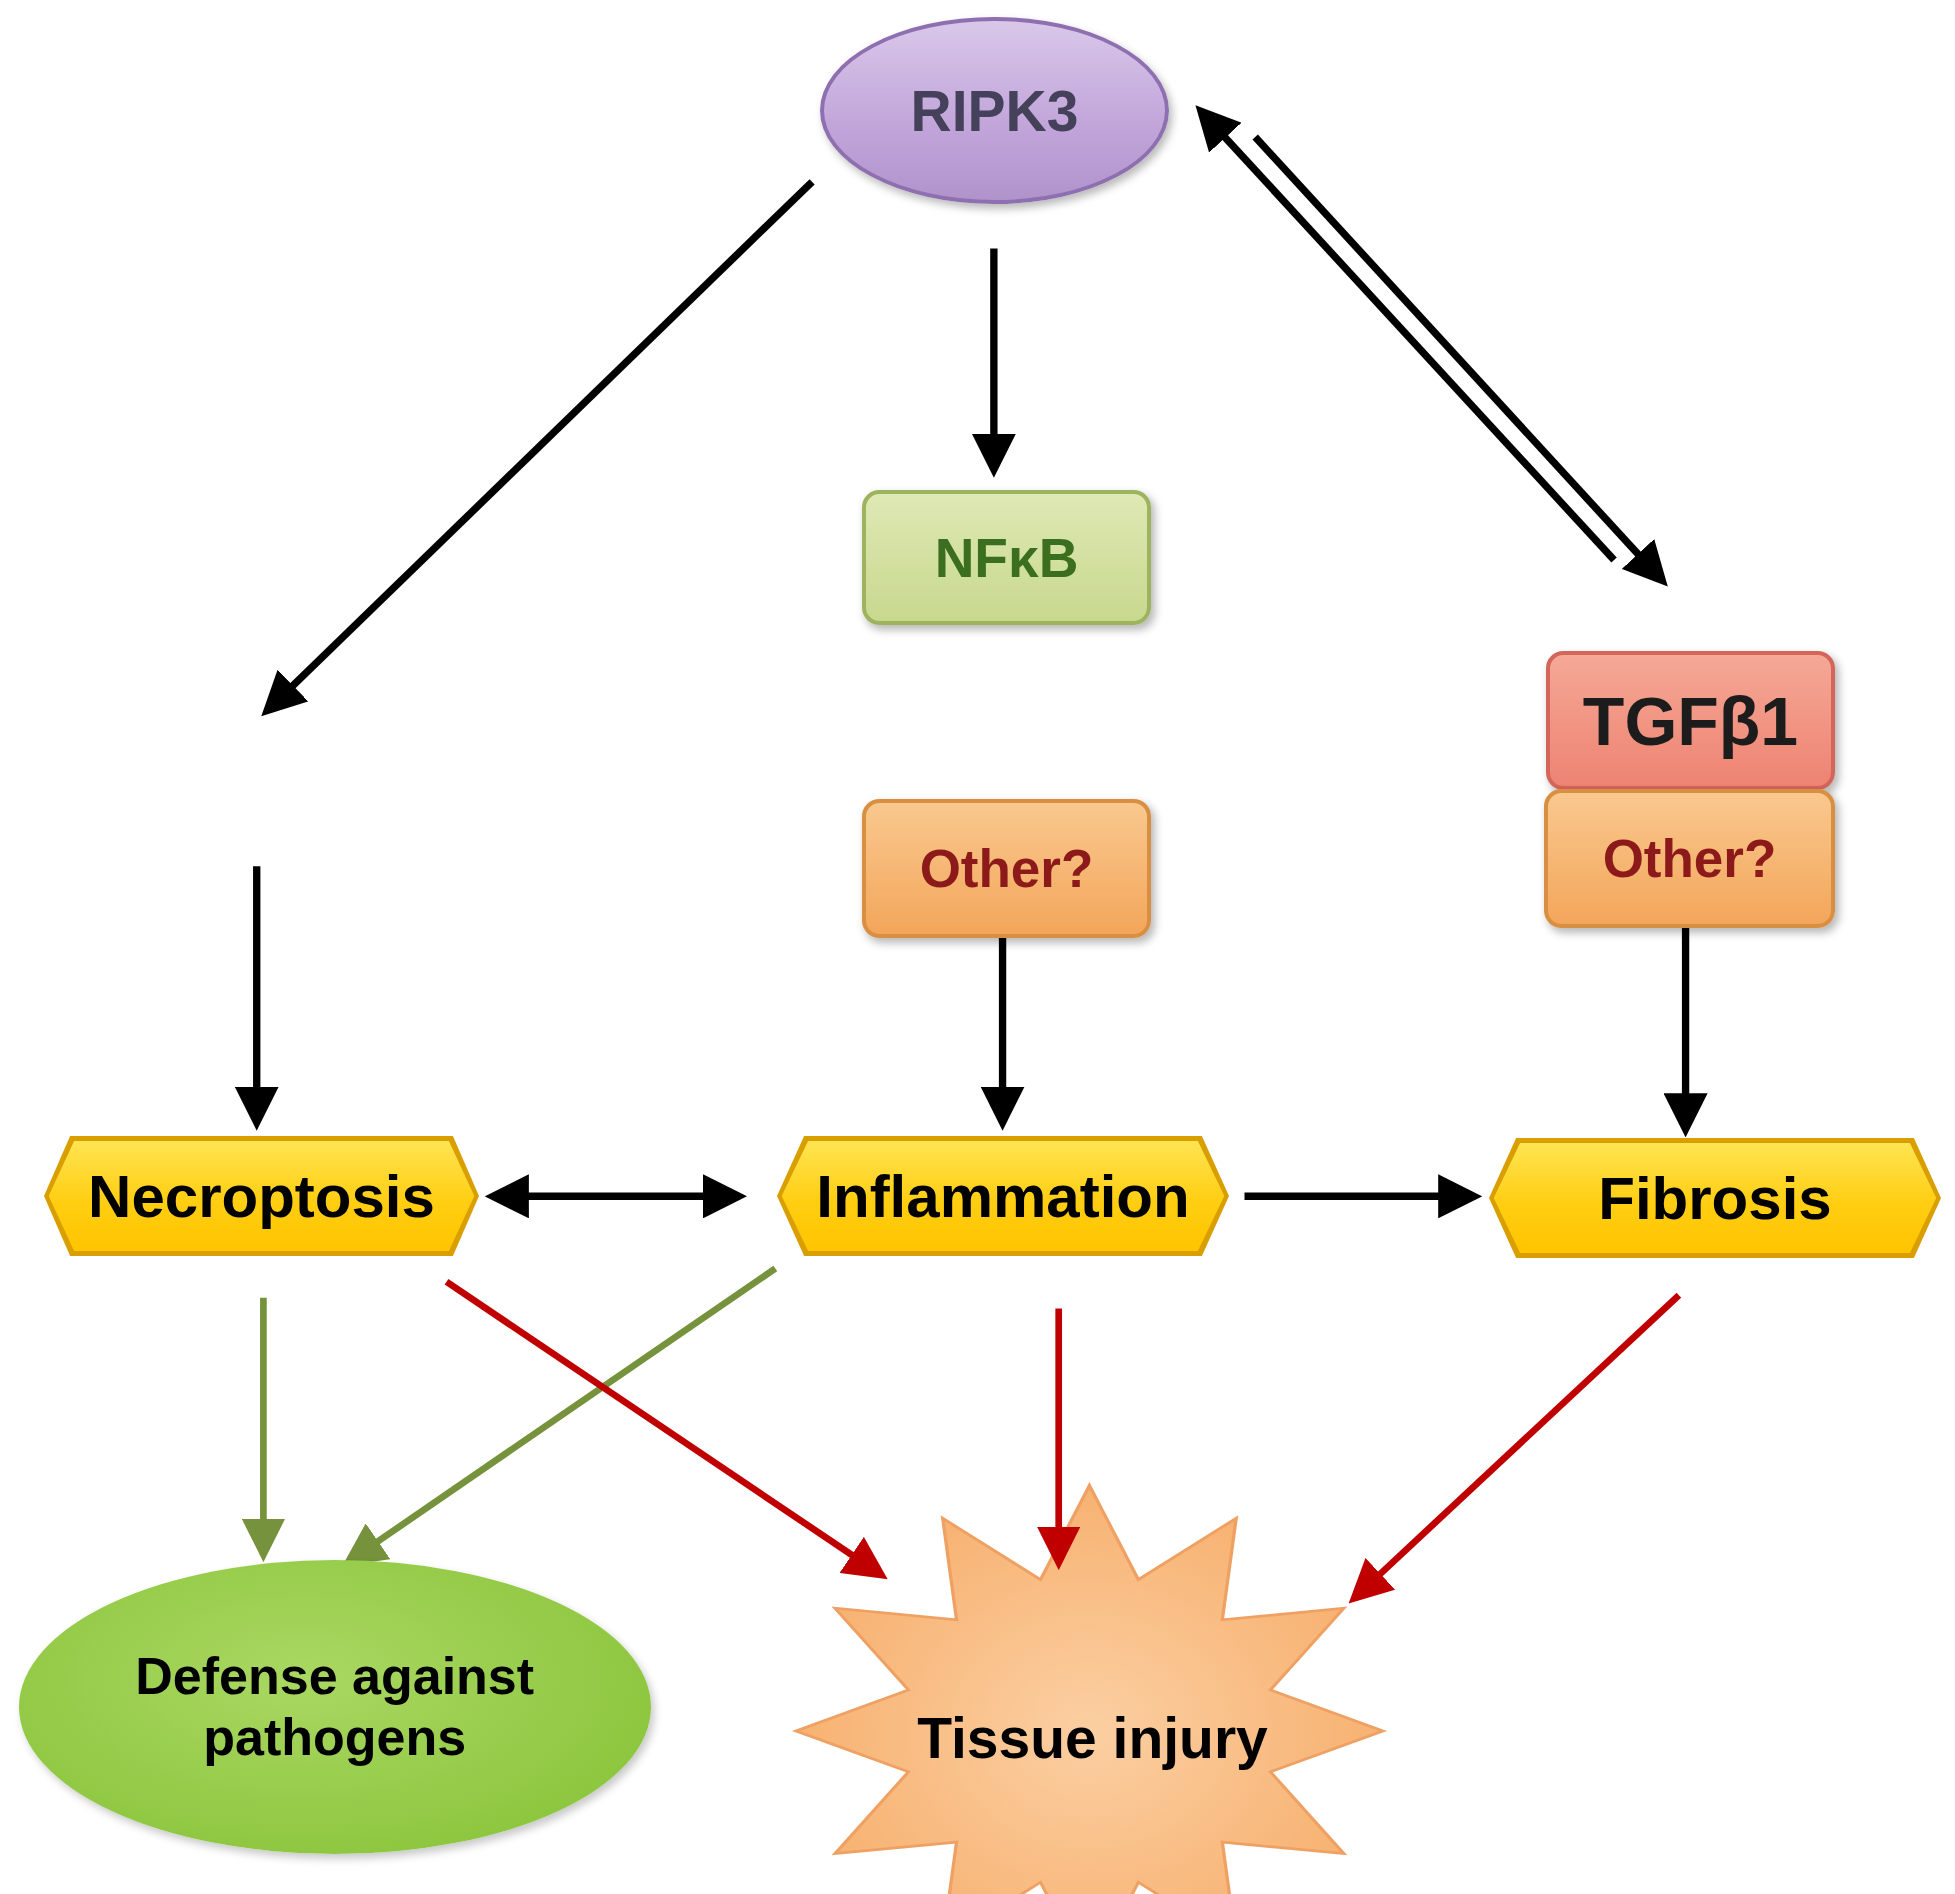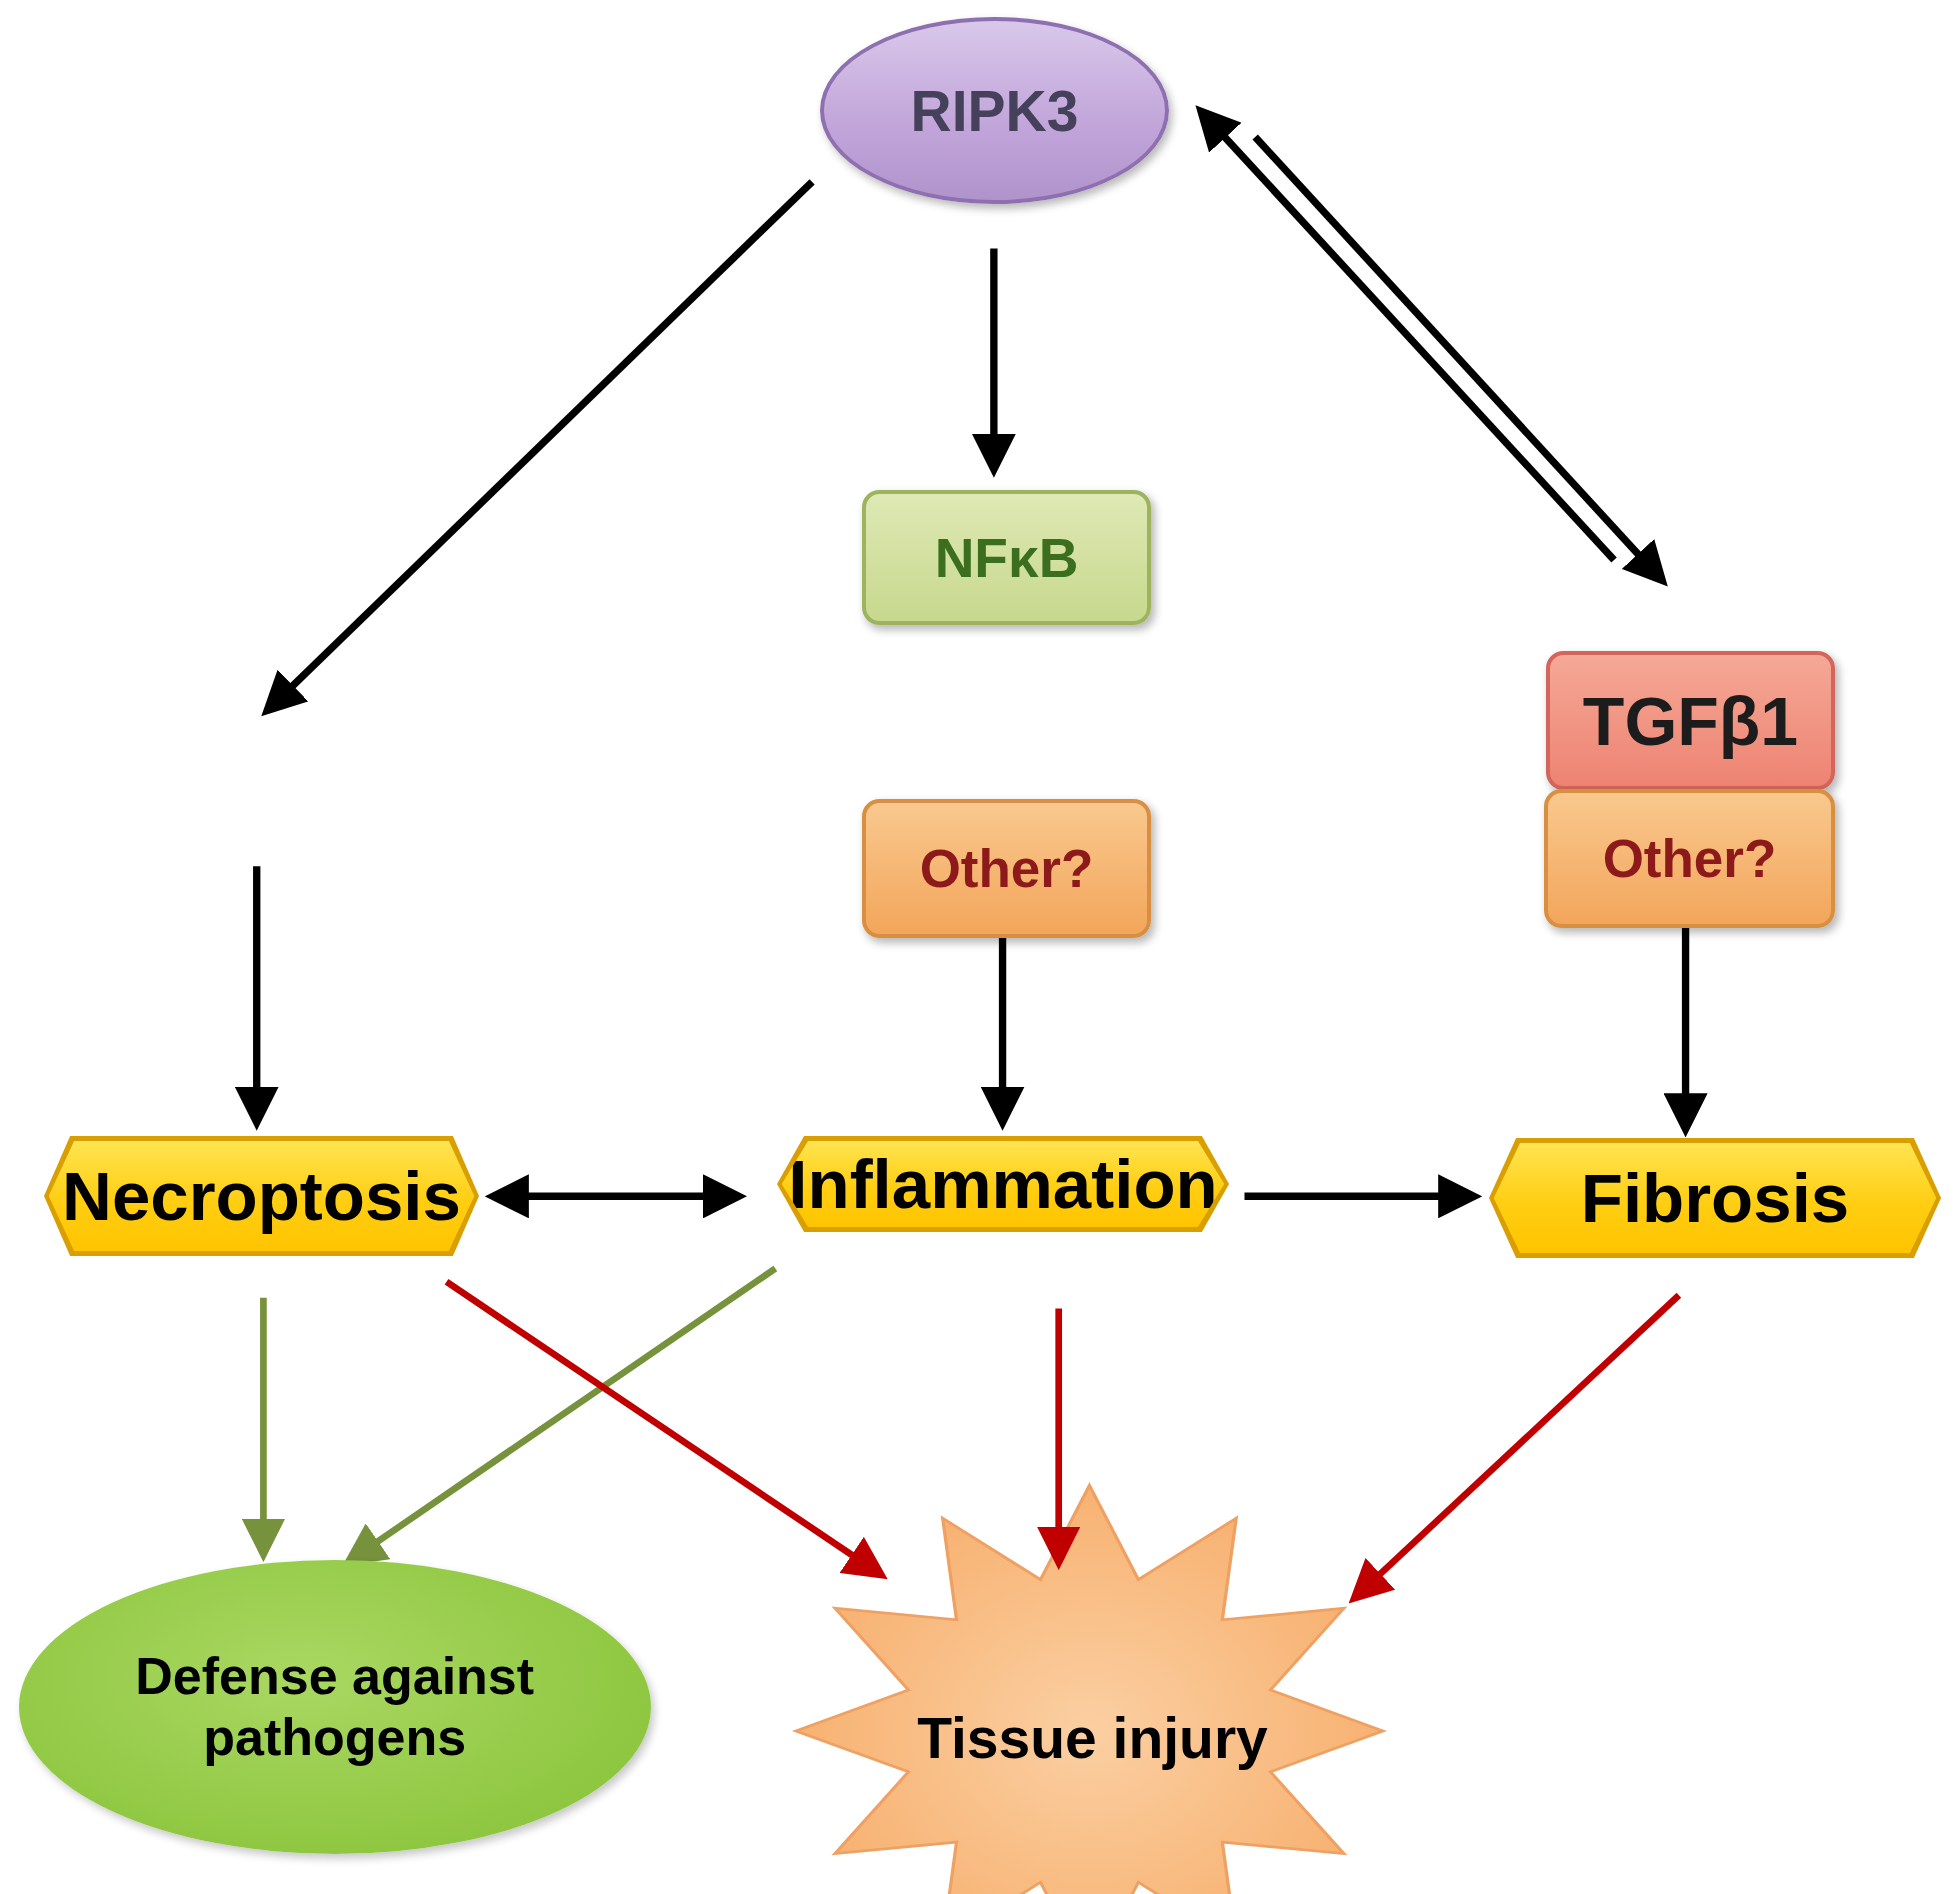--- a/index.html
+++ b/index.html
@@ -59,24 +59,24 @@
     position:absolute; z-index:2;
     background:#D99E00;
     clip-path:polygon(6% 0%, 94% 0%, 100% 50%, 94% 100%, 6% 100%, 0% 50%);
     filter:drop-shadow(3.3px 4.7px 5.3px rgba(0,0,0,0.3));
   }
   .hex-inner {
     position:absolute; left:4.7px; top:4.7px; right:4.7px; bottom:4.7px;
     clip-path:polygon(6% 0%, 94% 0%, 100% 50%, 94% 100%, 6% 100%, 0% 50%);
     background:linear-gradient(180deg,#FFE452 0%,#FFCE12 55%,#FFC400 100%);
     display:flex; align-items:center; justify-content:center;
-    font-weight:bold; color:#000000; font-size:69px;
+    font-weight:bold; color:#000000; font-size:60px;
   }
   #node-necroptosis { left:44px;   top:1136px; width:435px; height:120px; }
-  #node-inflammation { left:777px; top:1136px; width:452px; height:96px; }
+  #node-inflammation { left:777px; top:1136px; width:452px; height:120px; }
   #node-fibrosis { left:1489px; top:1138px; width:452px; height:120px; }
 
   #node-defense {
     left:18.7px; top:1560px; width:632px; height:294px; border-radius:50%;
     background:radial-gradient(ellipse at 45% 40%, #AAD862 0%, #8DC63F 75%);
     color:#000000; font-size:52px; line-height:1.18; flex-direction:column;
     box-shadow:3.3px 4.7px 8px rgba(0,0,0,0.22);
   }
   #label-tissue-injury {
     left:852px; top:1698px; width:481px; height:80px;

